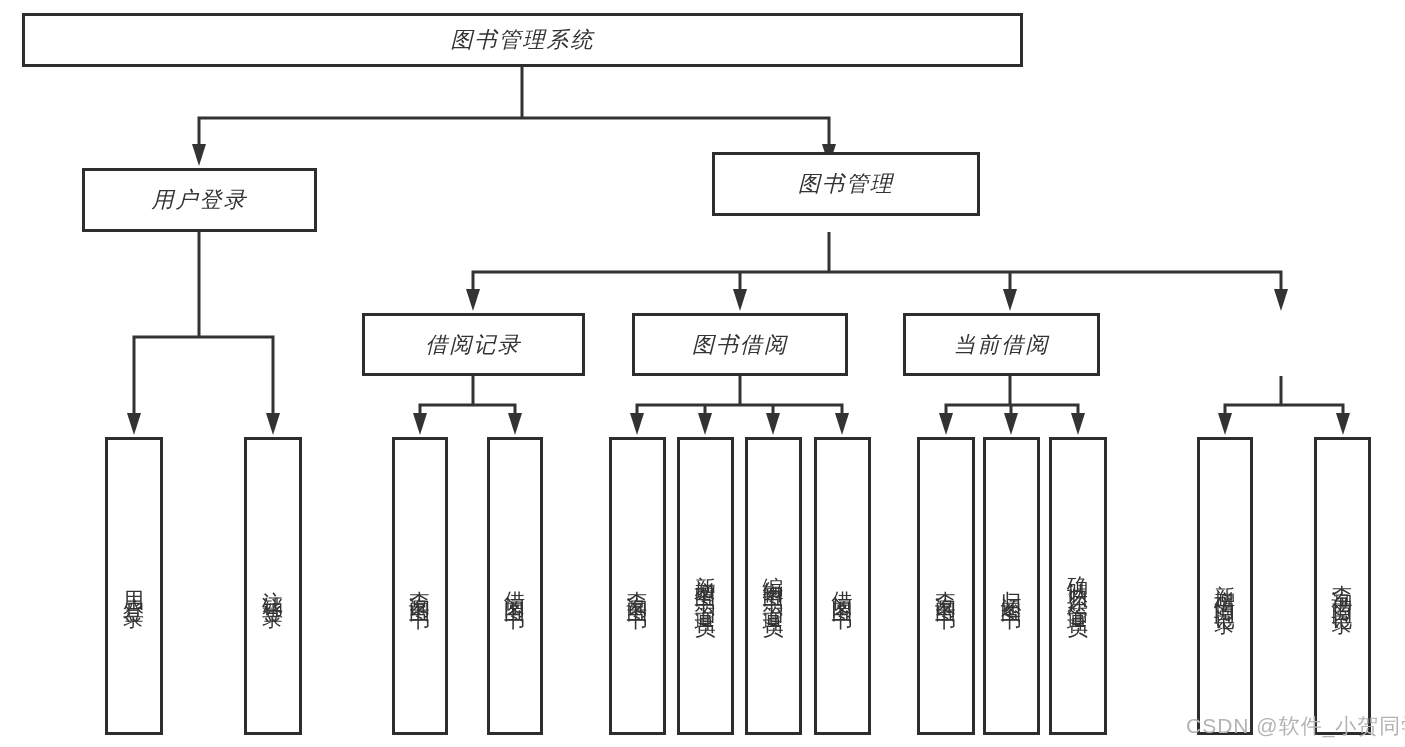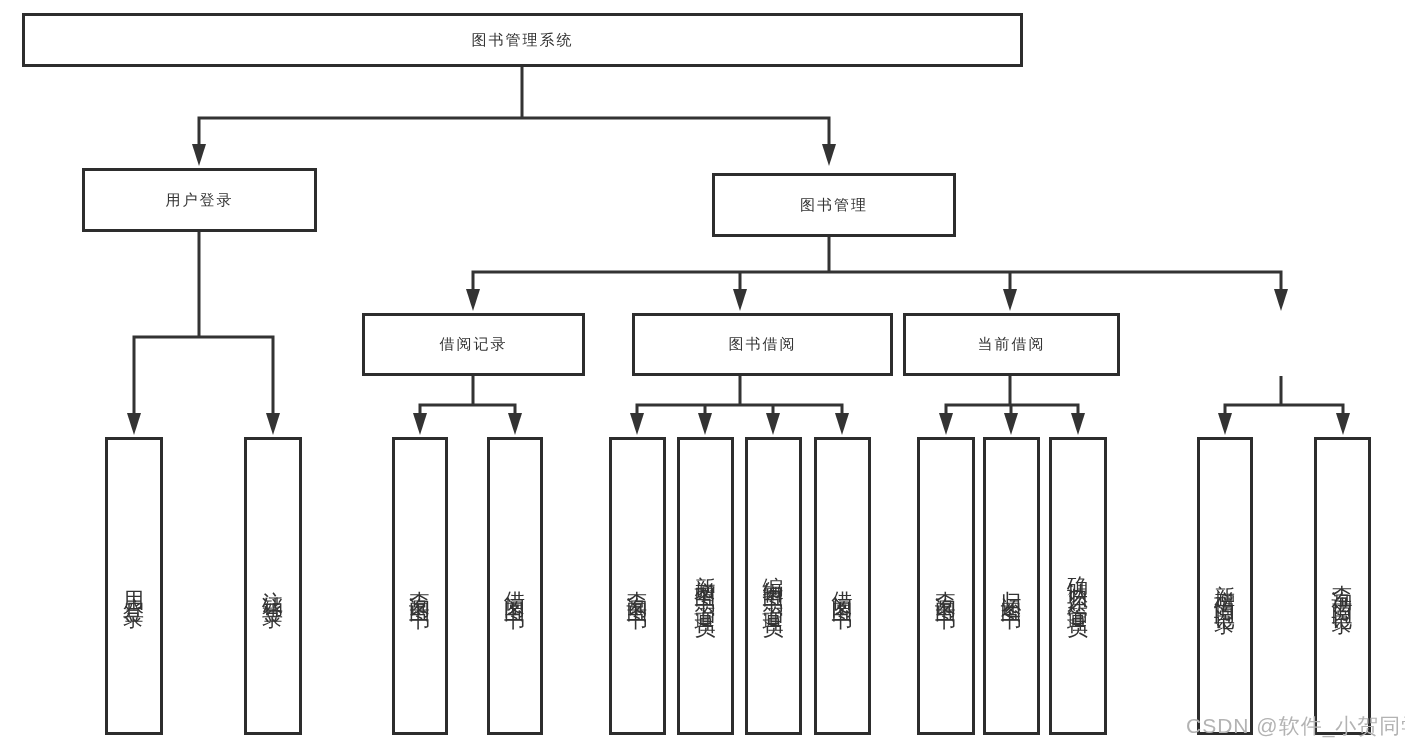--- a/index.html
+++ b/index.html
@@ -13,21 +13,21 @@
   .wires{position:absolute;left:0;top:0;width:1405px;height:747px;}
   .node{
     position:absolute;
     box-sizing:border-box;
     background:#ffffff;
     border:3px solid #2d2d2d;
     display:flex;align-items:center;justify-content:center;
     color:#333333;
     text-align:center;
   }
-  .h{font-size:15px;letter-spacing:2px;white-space:nowrap;}
+  .h{font-size:22px;letter-spacing:2px;white-space:nowrap;font-style:italic;}
   .v{
     font-size:21px;
     writing-mode:vertical-rl;
     text-orientation:mixed;
     letter-spacing:6px;
     line-height:1;
   }
   .watermark{
     position:absolute;
     left:1186px;top:712px;
@@ -78,25 +78,25 @@
       <polygon points="1004,413 1018,413 1011,435"></polygon>
       <polygon points="1071,413 1085,413 1078,435"></polygon>
       <polygon points="1218,413 1232,413 1225,435"></polygon>
       <polygon points="1336,413 1350,413 1343,435"></polygon>
     </g>
   </svg>
 
   <div class="node h" style="left:22px;top:13px;width:1001px;height:54px">图书管理系统</div>
 
   <div class="node h" style="left:82px;top:168px;width:235px;height:64px">用户登录</div>
-  <div class="node h" style="left:712px;top:173px;width:244px;height:64px">图书管理</div>
+  <div class="node h" style="left:712px;top:152px;width:268px;height:64px">图书管理</div>
 
   <div class="node h" style="left:362px;top:313px;width:223px;height:63px">借阅记录</div>
-  <div class="node h" style="left:632px;top:313px;width:261px;height:63px">图书借阅</div>
-  <div class="node h" style="left:903px;top:313px;width:217px;height:63px">当前借阅</div>
+  <div class="node h" style="left:632px;top:313px;width:216px;height:63px">图书借阅</div>
+  <div class="node h" style="left:903px;top:313px;width:197px;height:63px">当前借阅</div>
 
   <div class="node v" style="left:105px;top:437px;width:58px;height:298px">用户登录</div>
   <div class="node v" style="left:244px;top:437px;width:58px;height:298px">注销登录</div>
 
   <div class="node v" style="left:392px;top:437px;width:56px;height:298px">查询图书</div>
   <div class="node v" style="left:487px;top:437px;width:56px;height:298px">借阅图书</div>
 
   <div class="node v" style="left:609px;top:437px;width:57px;height:298px">查询图书</div>
   <div class="node v" style="left:677px;top:437px;width:57px;height:298px">新增图书（管理员）</div>
   <div class="node v" style="left:745px;top:437px;width:57px;height:298px">编辑图书（管理员）</div>

